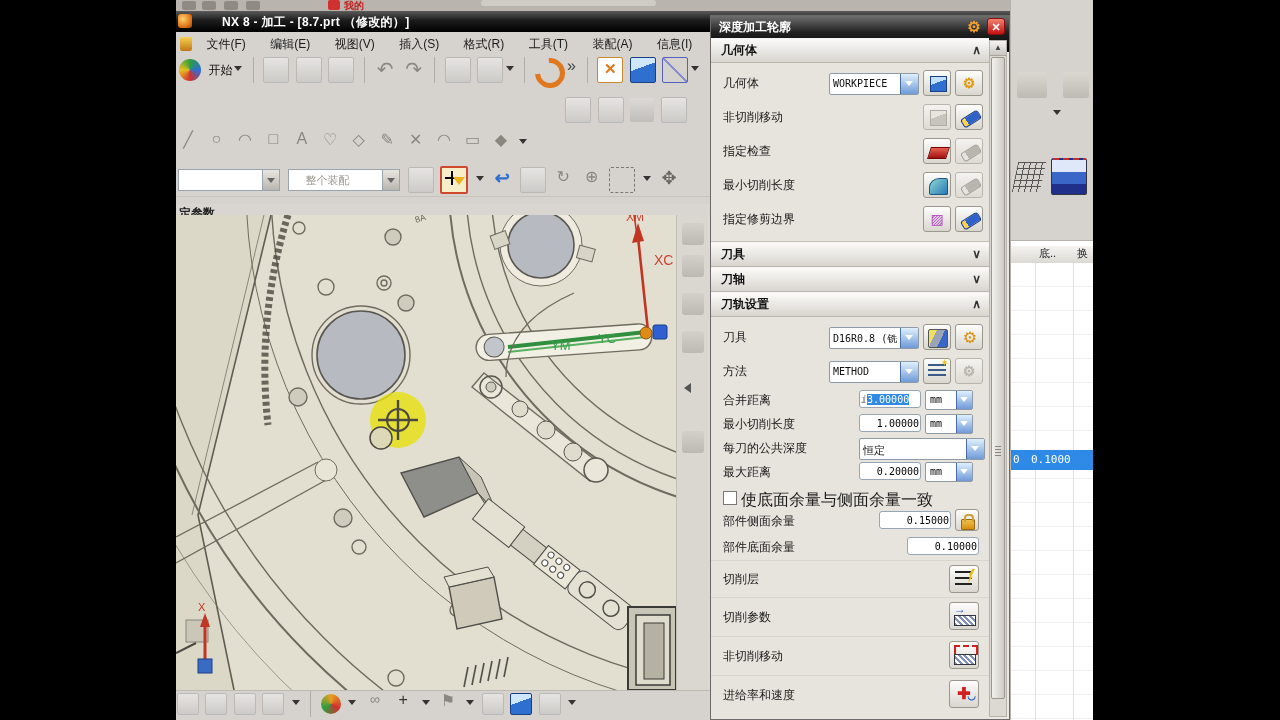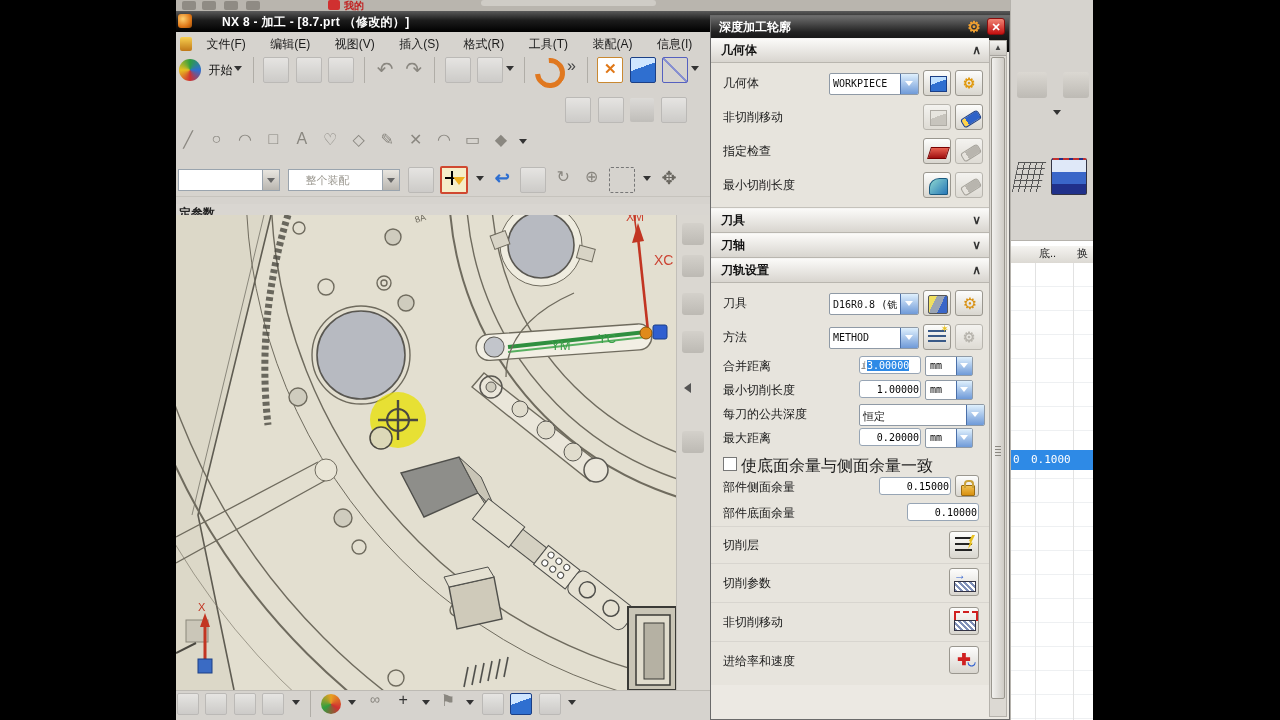--- a/index.html
+++ b/index.html
@@ -460,20 +460,29 @@
         </div>
         <div class="drow">
           <span class="dlabel">最小切削长度</span>
           <span class="ibtn" style="left:212px;top:4px">
                 <span class="mini teal"></span>
               </span>
           <span class="ibtn dis" style="left:244px;top:4px">
                 <span class="mini flash g"></span>
               </span>
         </div>
+        <div class="drow">
+          <span class="dlabel">指定修剪边界</span>
+          <span class="ibtn" style="left:212px;top:4px">
+                <span class="mini trim">▨</span>
+              </span>
+          <span class="ibtn" style="left:244px;top:4px">
+                <span class="mini flash"></span>
+              </span>
+        </div>
       </div>
 
       <div class="sechead">
         <span>刀具</span>
         <span class="chev">∨</span>
       </div>
       <div class="sechead">
         <span>刀轴</span>
         <span class="chev">∨</span>
       </div>

